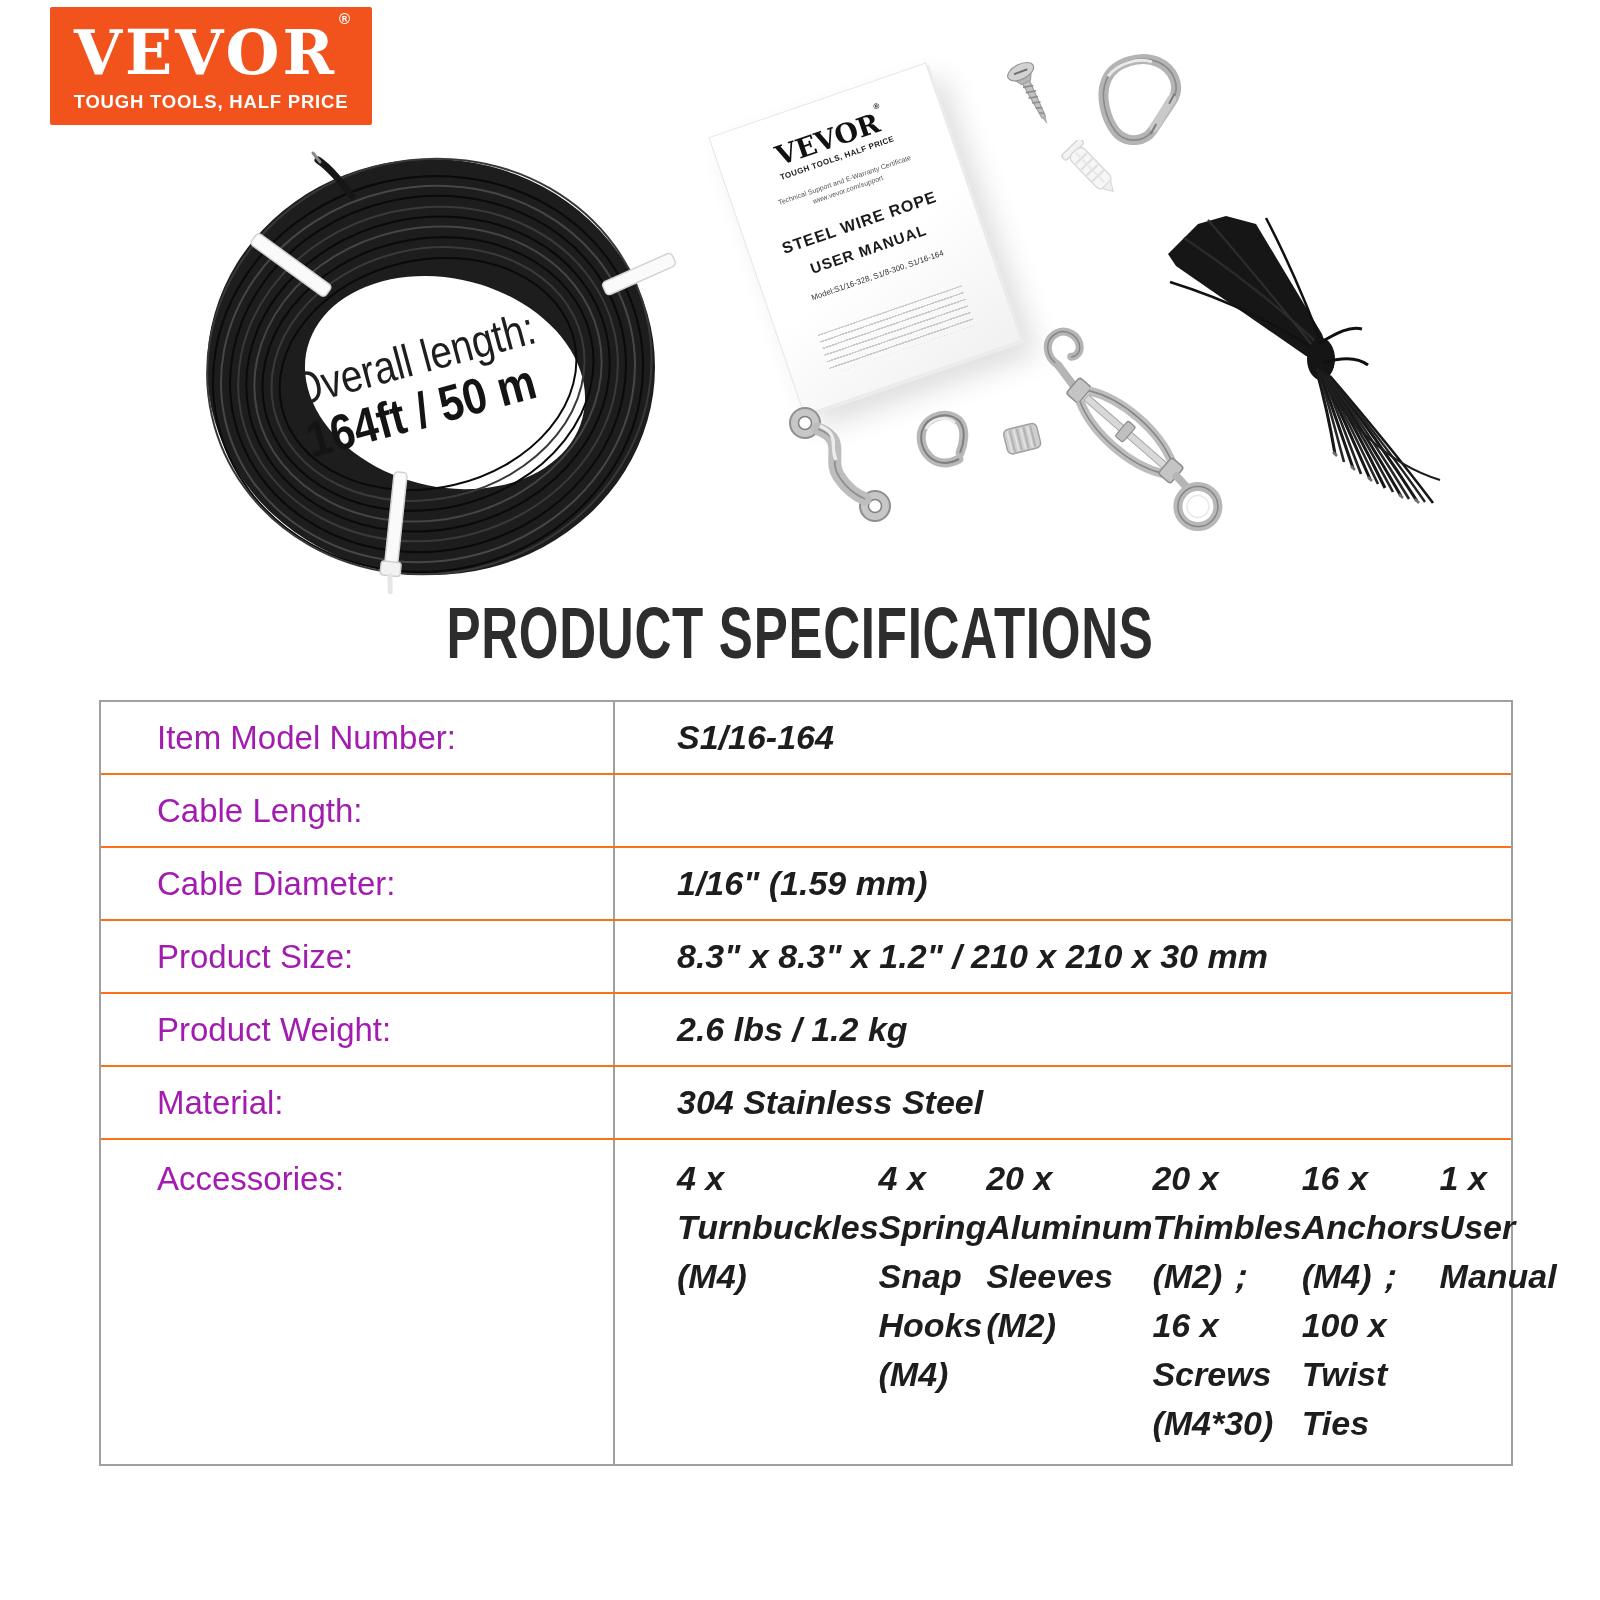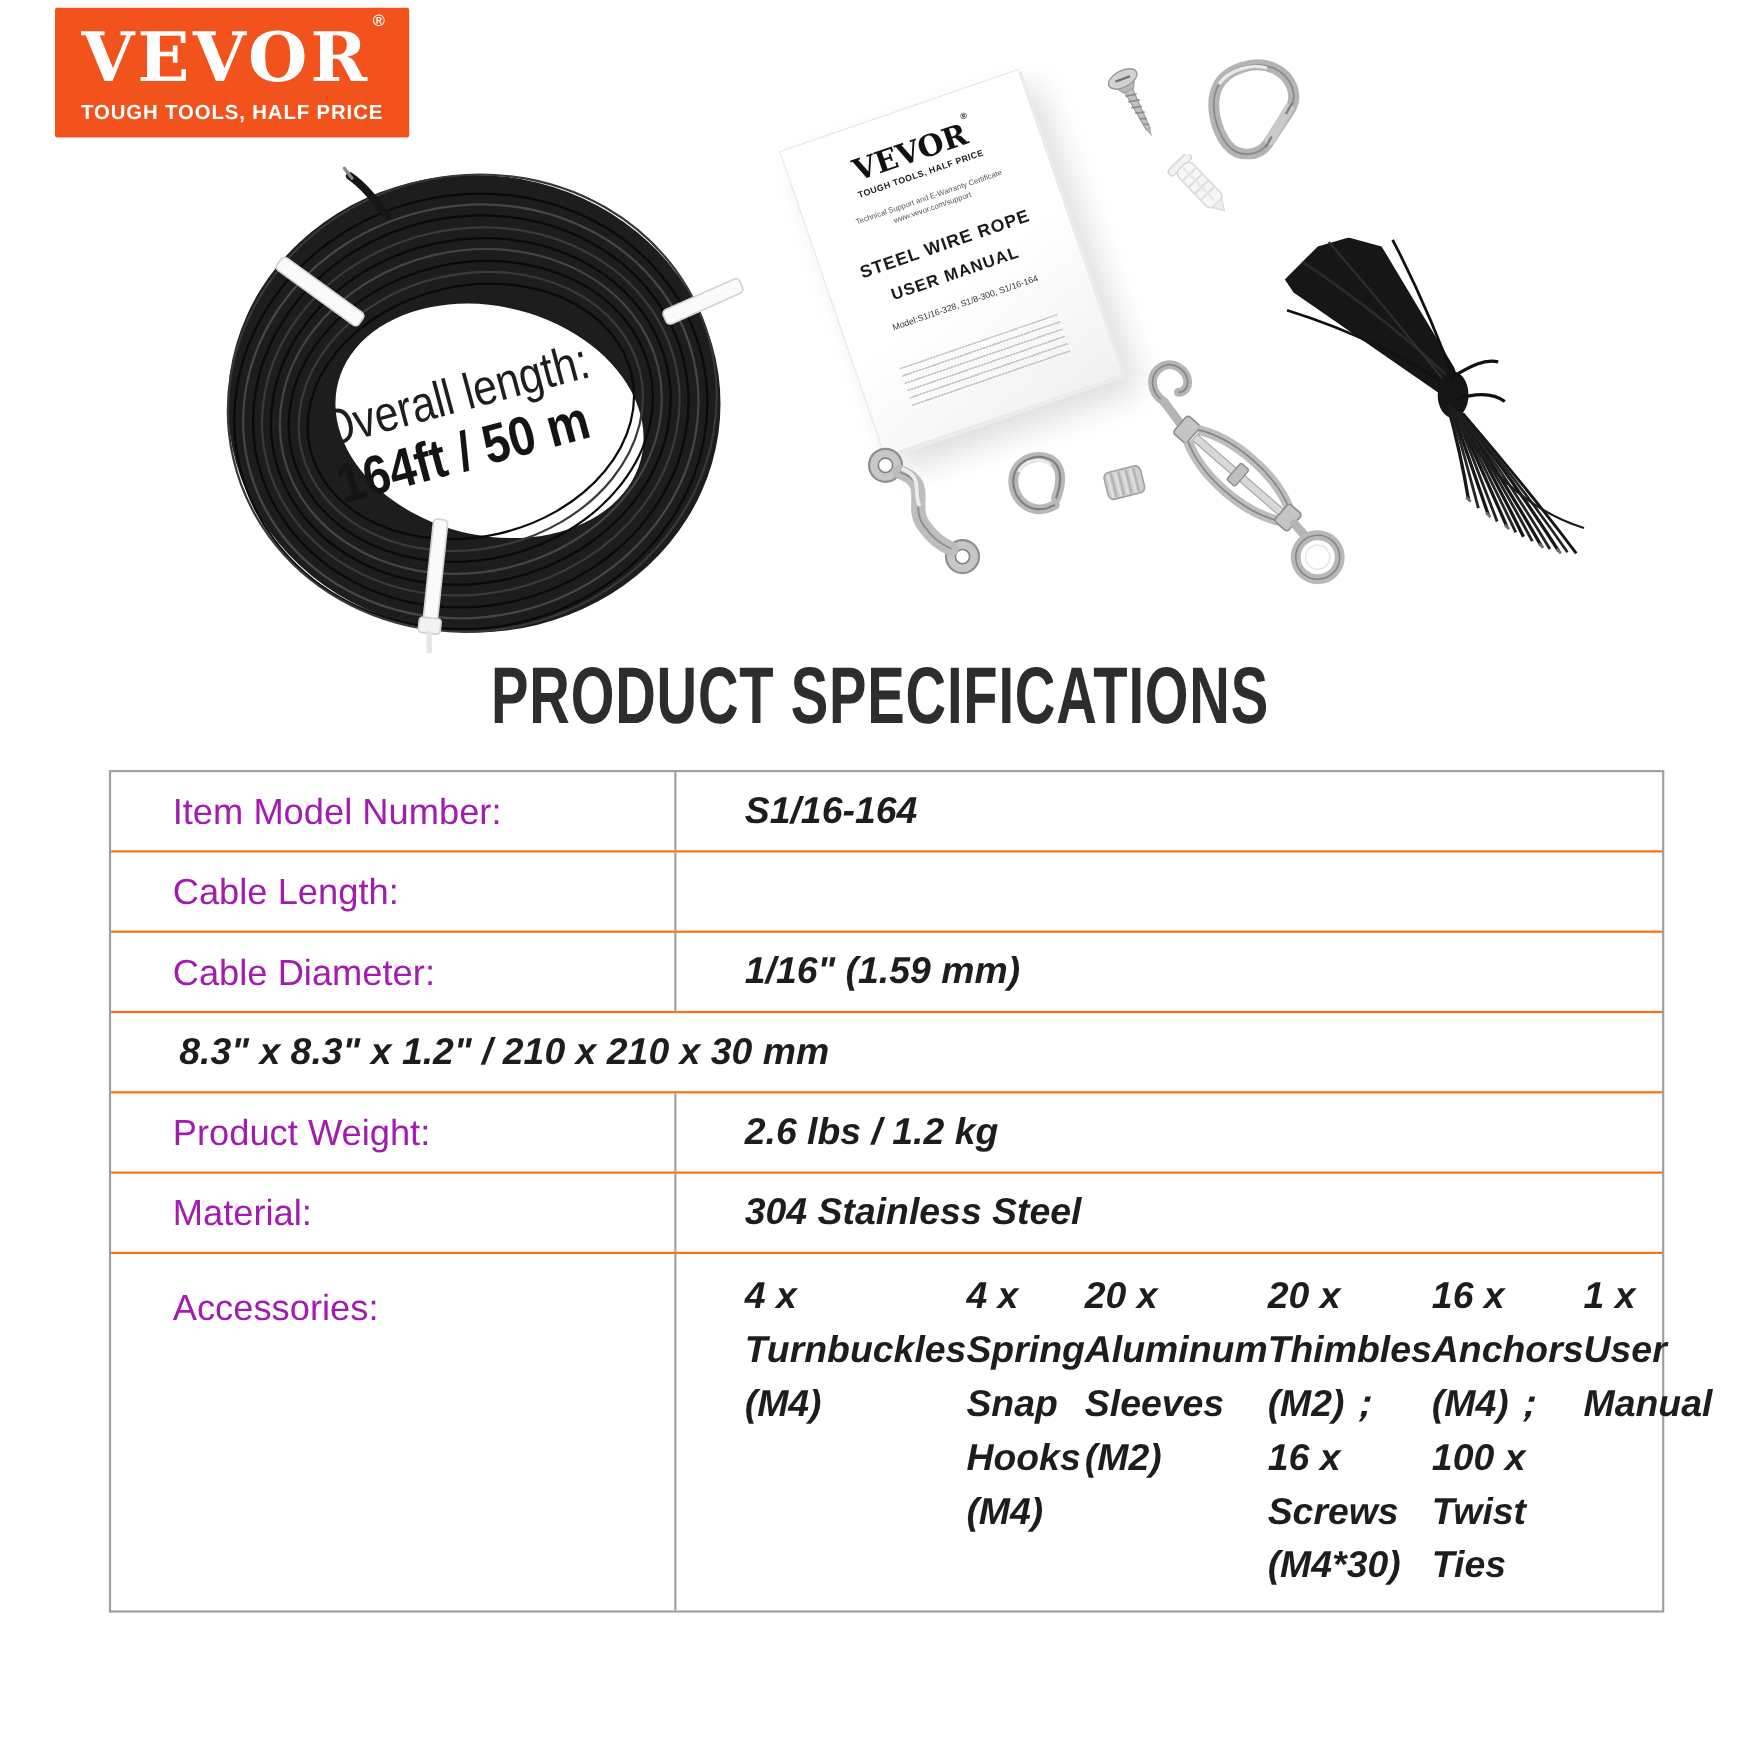--- a/index.html
+++ b/index.html
@@ -33,21 +33,21 @@
   .heading{left:0;top:596px;width:1600px;text-align:center;font-size:73px;font-weight:bold;
            color:#2d2d2d;letter-spacing:1px;transform:scaleX(.7);transform-origin:center;line-height:1;}
 
   
   .spec-table{left:99px;top:700px;width:1414px;border:2px solid #a0a0a0;box-sizing:border-box;background:#fff;}
   .spec-row{display:flex;height:71px;border-top:2px solid #f97316;}
   .spec-row:first-child{border-top:none;}
   .spec-row.tall{height:auto;}
   .spec-label{width:456px;border-right:2px solid #a0a0a0;display:flex;align-items:center;
               padding-left:56px;box-sizing:content-box;color:#a21caf;font-size:33px;flex-shrink:0;}
-  .spec-row.tall .spec-label{align-items:flex-start;padding-top:30px;}
+  .spec-row.tall .spec-label{align-items:flex-start;padding-top:20px;}
   .spec-value{flex:1;display:flex;align-items:center;padding-left:62px;font-weight:bold;font-size:34px;color:#1d1d1d;white-space:pre-wrap;font-style:italic;}
   .spec-value.lines{flex-direction:row;align-items:flex-start;justify-content:flex-start;padding:14px 0 16px 62px;}
   .spec-value-line{line-height:49px;white-space:pre-wrap;}
 </style>
 </head>
 <body>
 
 <div class="abs" style="inset:0;">
 
   <div class="abs logo">
@@ -221,20 +221,21 @@
       <div class="spec-value">S1/16-164</div>
     </div>
     <div class="spec-row">
       <div class="spec-label">Cable Length:</div>
     </div>
     <div class="spec-row">
       <div class="spec-label">Cable Diameter:</div>
       <div class="spec-value">1/16" (1.59 mm)</div>
     </div>
     <div class="spec-row">
+      <div class="spec-label">Product Size:</div>
       <div class="spec-value">8.3" x 8.3" x 1.2" / 210 x 210 x 30 mm</div>
     </div>
     <div class="spec-row">
       <div class="spec-label">Product Weight:</div>
       <div class="spec-value">2.6 lbs / 1.2 kg</div>
     </div>
     <div class="spec-row">
       <div class="spec-label">Material:</div>
       <div class="spec-value">304 Stainless Steel</div>
     </div>

